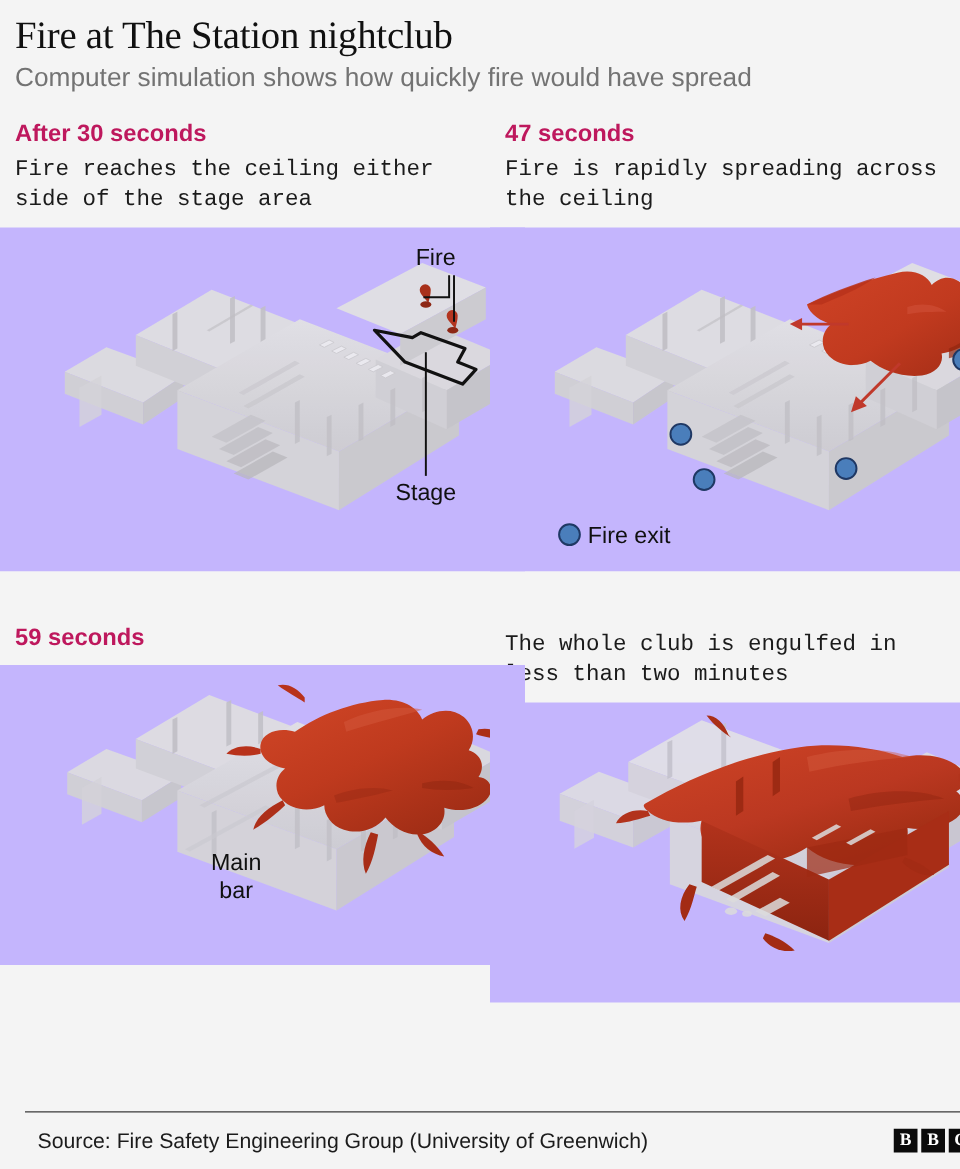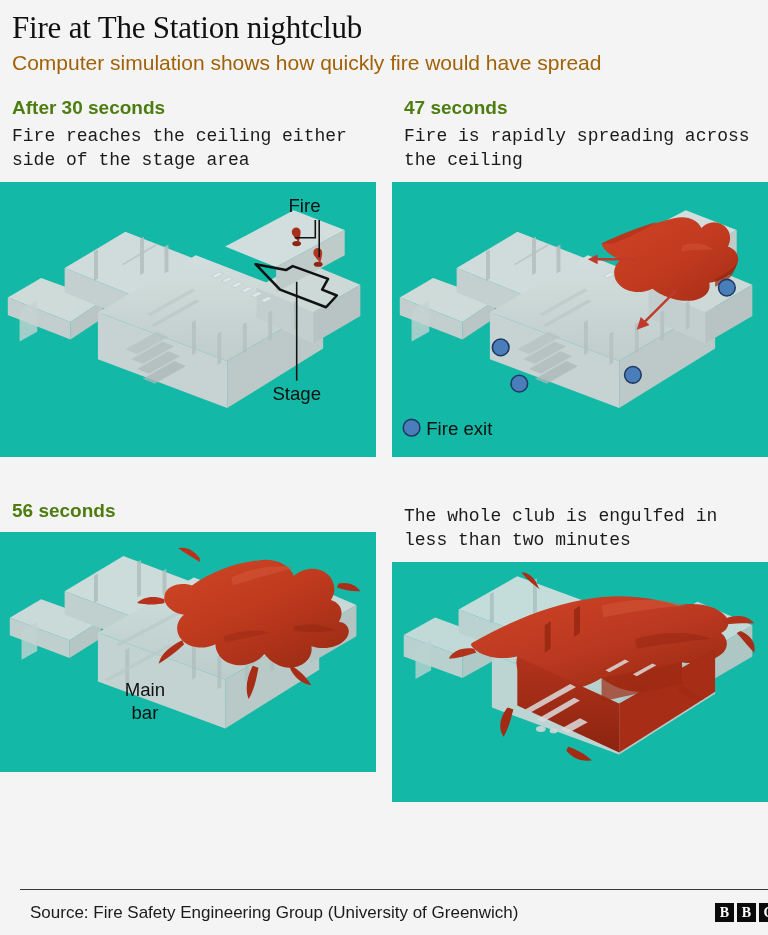--- a/index.html
+++ b/index.html
@@ -20,56 +20,57 @@
     font-weight:normal;
     font-size:31px;
     line-height:36px;
     letter-spacing:-0.2px;
     color:#101010;
     margin:0;
   }
   .subtitle{
     font-size:21px;
     line-height:27px;
-    color:#a16207;
+    color:#737373;
     margin:3px 0 0 0;
     font-weight:400;
   }
 
   
   .grid{
     position:absolute;
     top:96px;left:0;width:768px;
   }
   .row{display:flex;width:768px;}
   .col{width:384px;box-sizing:border-box;}
   .col.left{padding-right:8px;}
   .col.right{padding-left:8px;}
   .panel-head{padding:0 12px 0 12px;}
   .panel-title{
     font-size:19px;
     font-weight:bold;
     line-height:23px;
-    color:#4d7c0f;
+    color:#be185d;
     margin:0;
   }
   .panel-desc{
     font-size:18px;
     line-height:24px;
     color:#1b1b1b;
     margin:5px 0 0 0;
     font-family:Liberation Mono, monospace;
   }
   .figure{
     margin-top:10px;
-    background:#14b8a6;
+    background:#c4b5fd;
     height:275px;
     width:100%;
     position:relative;
     overflow:hidden;
+    padding-left:44px;
   }
   .row2 .figure{height:240px;}
   .figure svg{display:block;width:100%;height:100%;}
 
   .row2{margin-top:42px;}
 
   
   .footer{
     position:absolute;
     left:0;bottom:0;
@@ -315,21 +316,21 @@
             </g>
           </svg>
         </div>
       </div>
     </div>
 
     <div class="row row2">
 
       <div class="col left">
         <div class="panel-head">
-          <p class="panel-title">56 seconds</p>
+          <p class="panel-title">59 seconds</p>
         </div>
         <div class="figure">
           <svg viewBox="0 0 384 240" preserveAspectRatio="xMidYMid meet">
             <defs>
               <linearGradient id="g3" x1="0" y1="0" x2="0" y2="1">
                 <stop offset="0%" stop-color="#e3e3e3"></stop>
                 <stop offset="100%" stop-color="#cfcfcf"></stop>
               </linearGradient>
               <linearGradient id="fire3" x1="0.1" y1="0" x2="0.9" y2="1">
                 <stop offset="0%" stop-color="#cf4526"></stop>

